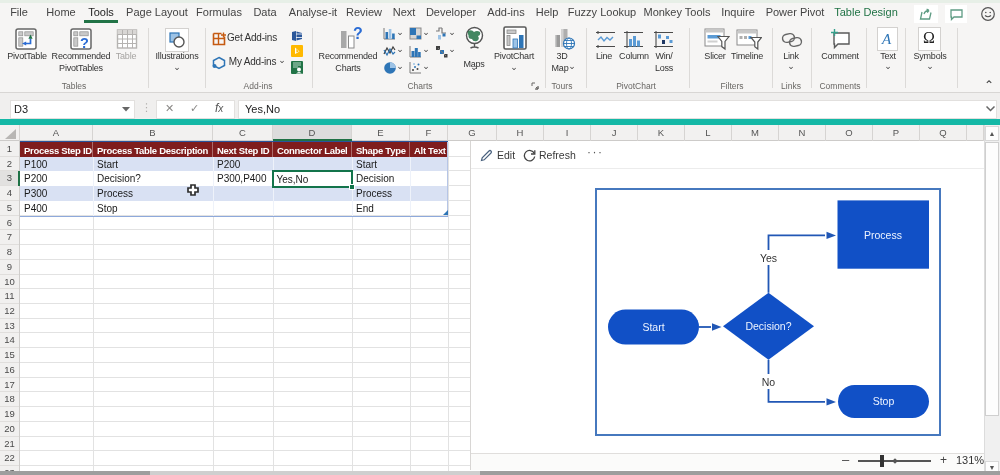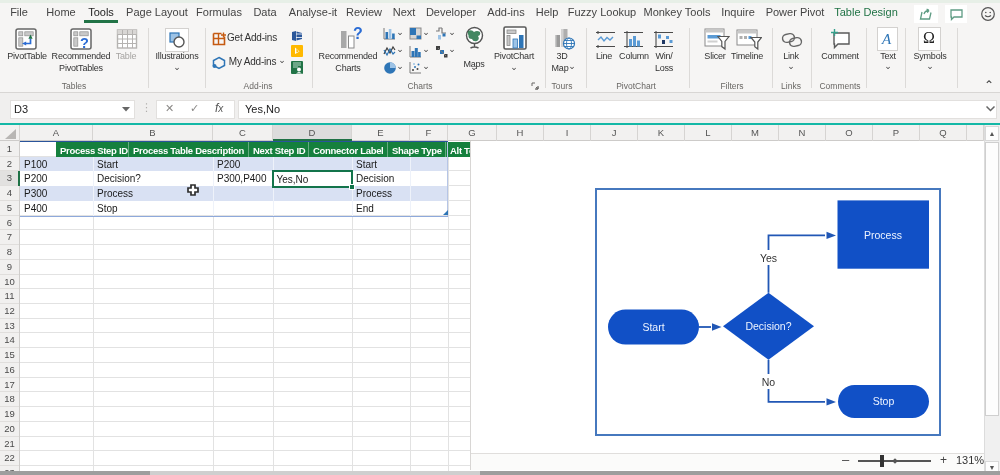--- a/index.html
+++ b/index.html
@@ -18,40 +18,40 @@
 
 
 #ribbon { position:absolute; left:0; top:23px; width:1000px; height:70px; background:#f6f5f4; border-bottom:1px solid #d8d6d4; }
 .gsep { position:absolute; top:5px; width:1px; height:60px; background:#dcdad8; }
 .glabel { position:absolute; top:58px; font-size:8.5px; color:#696764; transform:translateX(-50%); white-space:nowrap; }
 .blabel { position:absolute; font-size:9px; letter-spacing:-0.2px; color:#333; transform:translateX(-50%); white-space:nowrap; }
 .caret { position:absolute; font-size:9px; color:#444; transform:translateX(-50%); line-height:6px; }
 .icon { position:absolute; }
 
 
-#fbar { position:absolute; left:0; top:93px; width:1000px; height:32px; background:#f0efee; border-bottom:2px solid #14b8a6; }
+#fbar { position:absolute; left:0; top:93px; width:1000px; height:32px; background:#f0efee; border-bottom:6px solid #14b8a6; }
 .fwhite { position:absolute; top:7px; height:19px; background:#fff; border:1px solid #e2e0de; }
 #fbar .sym { position:absolute; color:#8a8886; }
 
 
 #sheet { position:absolute; left:0; top:125px; width:1000px; height:350px; background:#fff; }
 #colhdr { position:absolute; left:0; top:0; width:1000px; height:16px; background:#f2f1f0; border-bottom:1px solid #cdcbc9; }
 .ch { position:absolute; top:0; height:16px; font-size:9.5px; color:#555; text-align:center; line-height:16px; border-right:1px solid #d6d4d2; }
 #rowhdr { position:absolute; left:0; top:16px; width:20px; height:330px; background:#f1f0ef; border-right:1px solid #cfcdcb; }
 .rh { position:absolute; left:0; width:19px; height:14.73px; line-height:14.7px; font-size:9.5px; color:#4a4a4a; text-align:center; border-bottom:1px solid #e0deDC; }
 .ch.sel { background:#dcdcdc; }
 #grid { position:absolute; left:20px; top:17px; width:450px; height:329px;
   background:repeating-linear-gradient(to bottom, #fff 0px, #fff 13.73px, #e2e2e2 13.73px, #e2e2e2 14.73px); }
 .vline { position:absolute; top:17px; width:1px; height:329px; background:#e2e2e2; }
 
 
 #tbl { position:absolute; left:20px; top:17px; width:428px; }
 .trow { position:absolute; left:0; width:428px; height:14.7px; background:#fff; }
 .tc { position:absolute; top:0; height:14.7px; font-size:10px; color:#1a1a1a; padding:2px 0 0 4px; white-space:nowrap; overflow:hidden; }
-.thead { background:#15803d;margin-left:36px; }
+.thead { background:#7f1d1d; }
 .thead .tc { color:#fff; font-weight:bold; font-size:9.5px; letter-spacing:-0.3px; border-right:1px solid rgba(255,255,255,.35); padding-top:2.5px; }
 .band { background:#d9e1f3; }
 
 
 #sel { position:absolute; left:271.5px; top:45px; width:81.5px; height:17.5px; border:2px solid #13744b; background:#fff; }
 #sel span { position:absolute; left:3px; top:1.5px; font-size:10px; color:#1a1a1a; }
 #selhandle { position:absolute; left:349px; top:58.5px; width:6px; height:6px; background:#13744b; border:1px solid #fff; }
 
 
 #panel { position:absolute; left:470px; top:141px; width:514px; height:329px; background:#fff; border-left:1px solid #d8d6d4; }
@@ -475,20 +475,32 @@
     </div>
     <div id="sel">
         <span>Yes,No</span>
       </div>
     <div id="selhandle"></div>
     <svg class="abs" style="left:186.5px;top:59px" width="12" height="12" viewBox="0 0 12 12">
         <path d="M4 1 h4 v3 h3 v4 h-3 v3 h-4 v-3 h-3 v-4 h3 z" fill="#fff" stroke="#2e2e2e" stroke-width="1.7"></path>
       </svg>
   </div>
   <div id="panel">
+    <div id="ptool">
+      <svg class="abs" style="left:9px;top:8px" width="13" height="13" viewBox="0 0 13 13">
+          <path d="M1.5 11.5 L2.2 8.8 L9 2 Q10 1 11 2 Q12 3 11 4 L4.2 10.8 Z" fill="none" stroke="#49617e" stroke-width="1.2"></path>
+        </svg>
+      <span class="abs" style="left:26px;top:7.5px;font-size:10.5px;color:#3a3a3a">Edit</span>
+      <svg class="abs" style="left:52px;top:8px" width="13" height="13" viewBox="0 0 13 13">
+          <path d="M11.3 4.5 A 5.2 5.2 0 1 0 11.7 7.5" fill="none" stroke="#444" stroke-width="1.3"></path>
+          <path d="M11.8 1.2 L11.8 5 L8 5" fill="none" stroke="#444" stroke-width="1.3"></path>
+        </svg>
+      <span class="abs" style="left:68px;top:7.5px;font-size:10.5px;color:#3a3a3a">Refresh</span>
+      <span class="abs" style="left:116px;top:4px;font-size:12px;color:#555;letter-spacing:1.5px">···</span>
+    </div>
     <div id="pframe"></div>
     <svg class="abs" style="left:0;top:0" width="514" height="329" viewBox="0 0 514 329">
       <g stroke="#2157b5" stroke-width="1.8" fill="none">
         <path d="M228 186 H240"></path>
         <path d="M297.5 151.7 V94.4 H354"></path>
         <path d="M297.5 218.7 V260.9 H354"></path>
       </g>
       <g fill="#2157b5">
         <path d="M241 182.2 L250.5 186 L241 189.8 Z"></path>
         <path d="M355.5 90.7 L365 94.4 L355.5 98.1 Z"></path>

